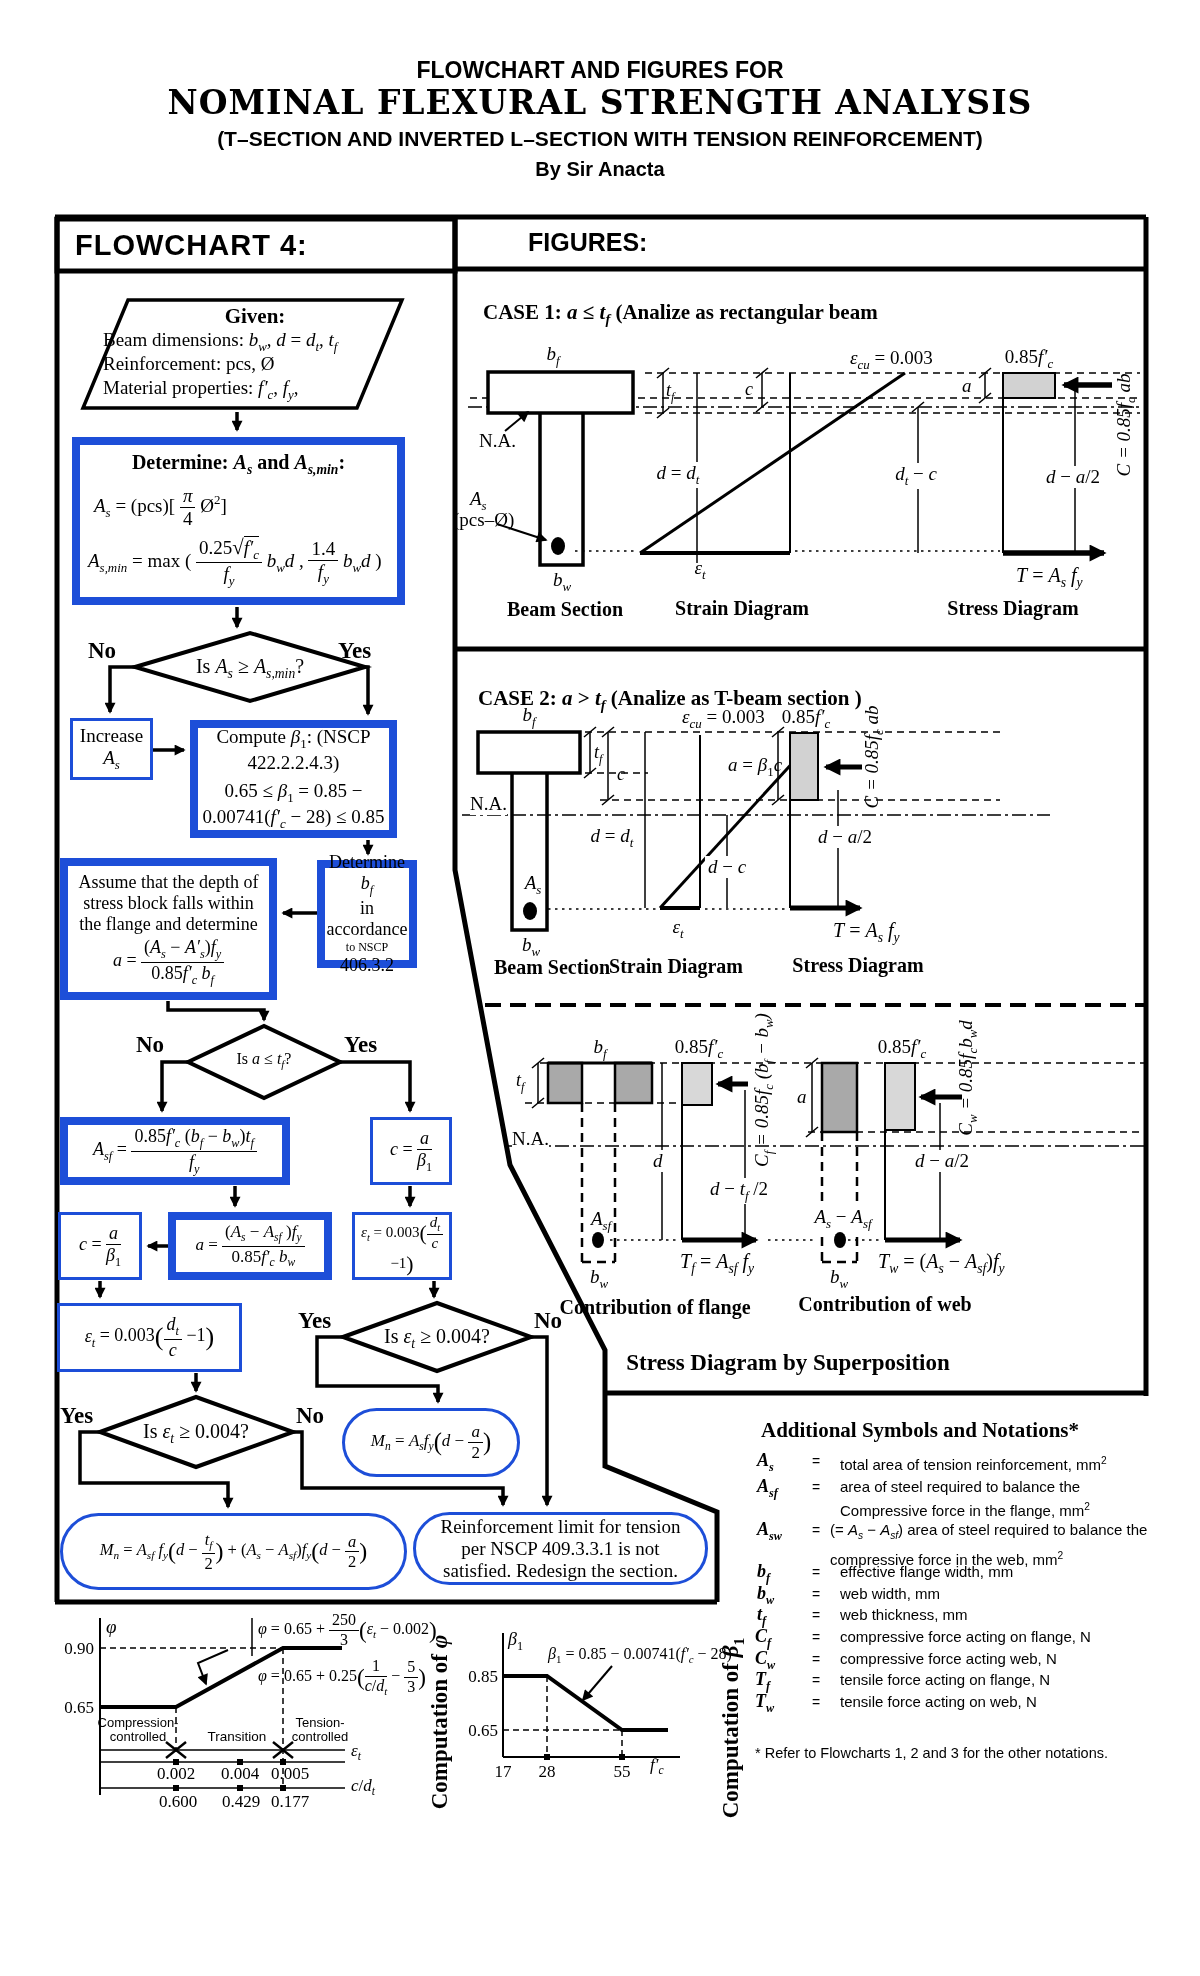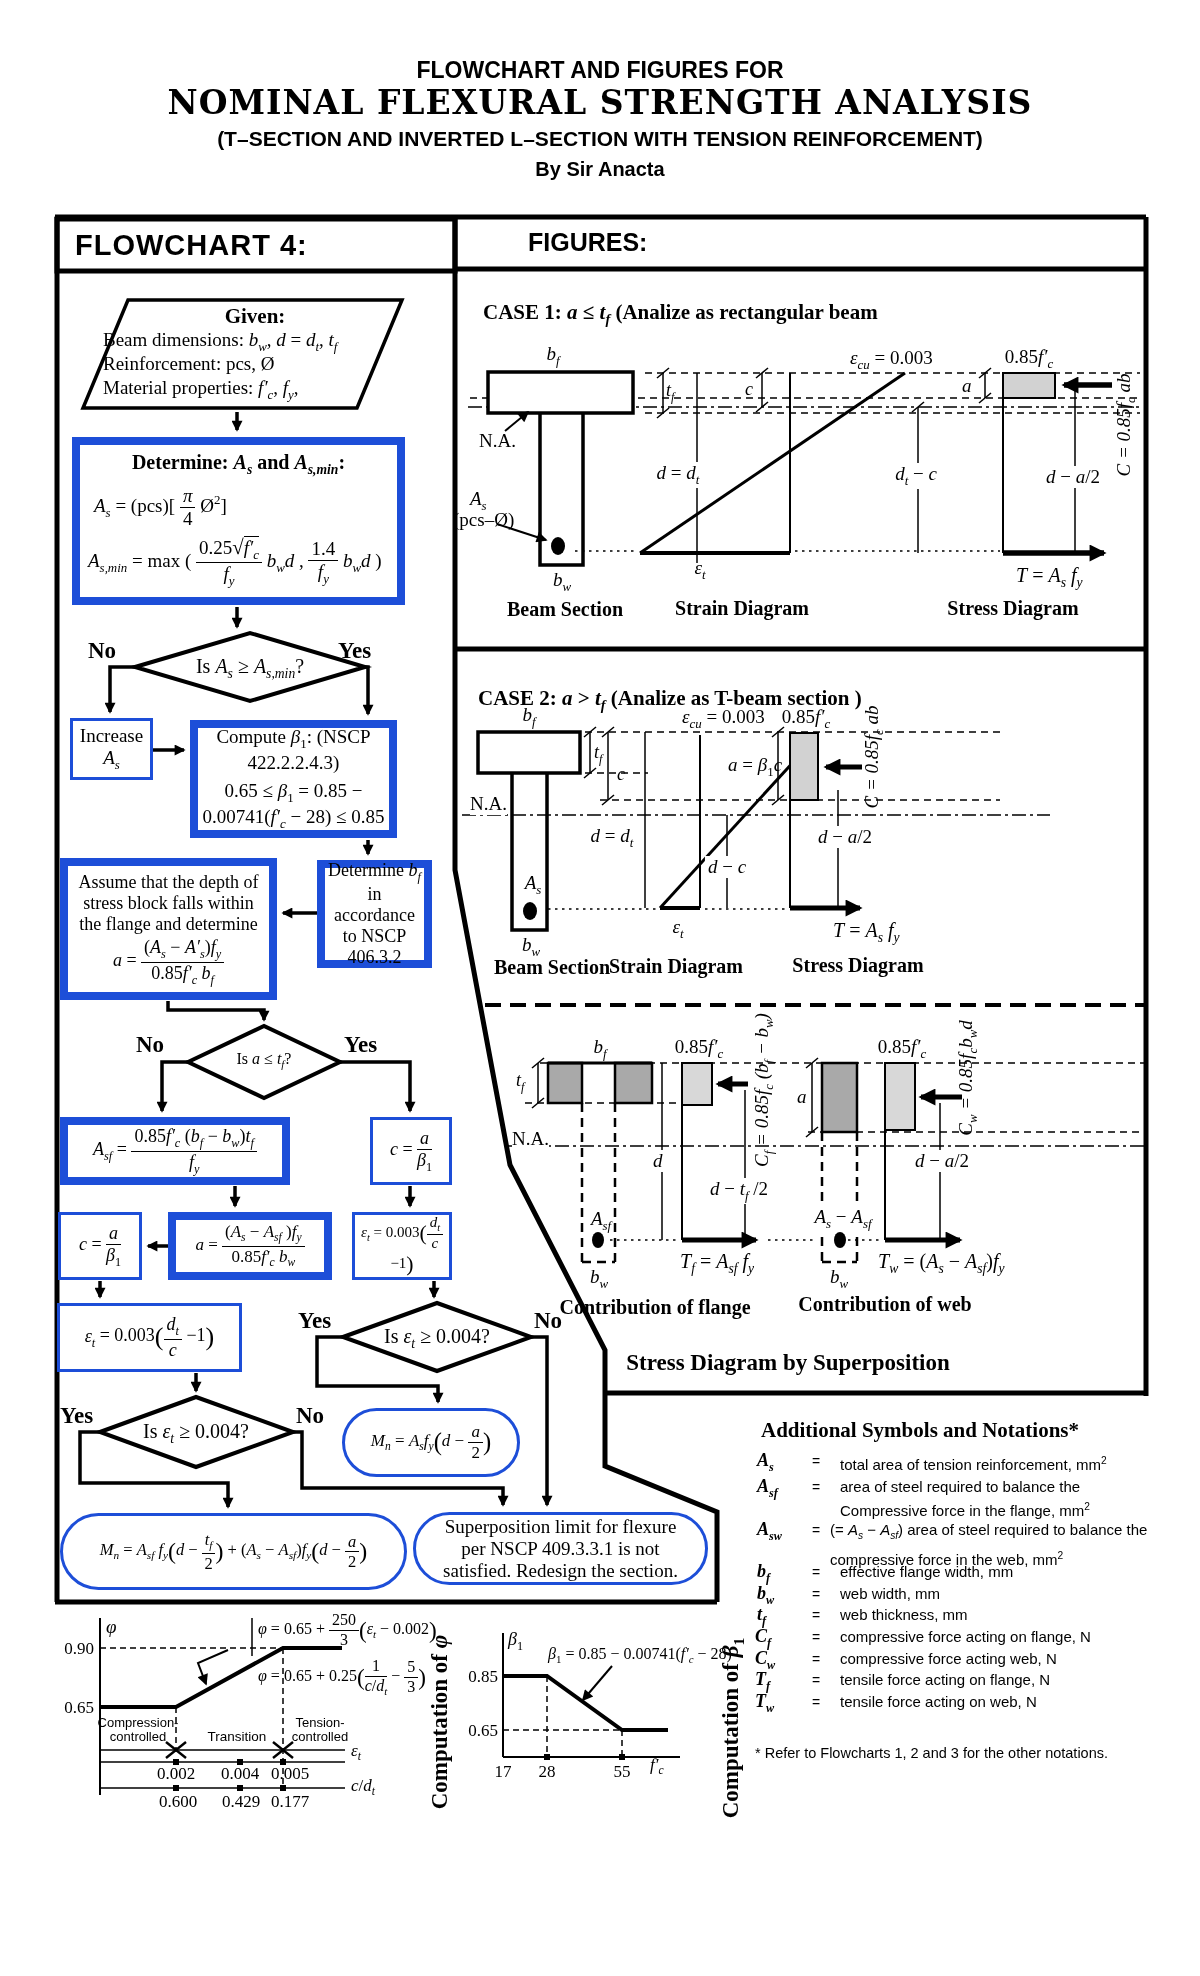--- a/index.html
+++ b/index.html
@@ -259,24 +259,24 @@
   <div style="font-size:19px;"><i>A<sub>s</sub></i></div>
 </div>
 
 <div class="node" style="left:190px;top:720px;width:207px;height:118px;">
   <div style="font-size:19px;">Compute <i>β</i><sub>1</sub>: (NSCP</div>
   <div style="font-size:19px;">422.2.2.4.3)</div>
   <div style="font-size:19px;margin-top:6px;">0.65 ≤ <i>β</i><sub>1</sub> = 0.85 −</div>
   <div style="font-size:19px;">0.00741(<i>f′<sub>c</sub></i> − 28) ≤ 0.85</div>
 </div>
 
-<div class="node" style="left:317px;top:860px;width:115px;height:108px;">
+<div class="node" style="left:317px;top:860px;width:100px;height:108px;">
   <div style="font-size:18px;">Determine <i>b<sub>f</sub></i></div>
   <div style="font-size:18px;">in accordance</div>
-  <div style="font-size:18px;">to NSCP</div>
+  <div style="font-size:12px;">to NSCP</div>
   <div style="font-size:18px;">406.3.2</div>
 </div>
 
 <div class="node" style="left:60px;top:858px;width:217px;height:142px;">
   <div style="font-size:18px;">Assume that the depth of</div>
   <div style="font-size:18px;">stress block falls within</div>
   <div style="font-size:18px;">the flange and determine</div>
   <div style="font-size:18px;margin-top:3px;"><i>a</i> = <span class="fr"><span class="nu">(<i>A<sub>s</sub></i> − <i>A′<sub>s</sub></i>)<i>f<sub>y</sub></i></span><span class="de">0.85<i>f′<sub>c</sub></i> <i>b<sub>f</sub></i></span></span></div>
 </div>
 
@@ -311,21 +311,21 @@
 <div class="t ser b" style="left:298px;top:1308px;font-size:23px;">Yes</div>
 <div class="t ser b" style="left:534px;top:1308px;font-size:23px;">No</div>
 
 <div class="node term" style="left:342px;top:1408px;width:178px;height:69px;">
   <div style="font-size:17px;"><i>M<sub>n</sub></i> = <i>A<sub>s</sub>f<sub>y</sub></i><span class="bp">(</span><i>d</i> − <span class="fr"><span class="nu"><i>a</i></span><span class="de">2</span></span><span class="bp">)</span></div>
 </div>
 <div class="node term" style="left:60px;top:1513px;width:347px;height:77px;">
   <div style="font-size:16.5px;"><i>M<sub>n</sub></i> = <i>A<sub>sf</sub></i> <i>f<sub>y</sub></i><span class="bp">(</span><i>d</i> − <span class="fr"><span class="nu"><i>t<sub>f</sub></i></span><span class="de">2</span></span><span class="bp">)</span> + (<i>A<sub>s</sub></i> − <i>A<sub>sf</sub></i>)<i>f<sub>y</sub></i><span class="bp">(</span><i>d</i> − <span class="fr"><span class="nu"><i>a</i></span><span class="de">2</span></span><span class="bp">)</span></div>
 </div>
 <div class="node term" style="left:413px;top:1512px;width:295px;height:73px;">
-  <div style="font-size:19px;">Superposition limit for flexure</div>
+  <div style="font-size:19px;">Reinforcement limit for tension</div>
   <div style="font-size:19px;">per NSCP 409.3.3.1 is not</div>
   <div style="font-size:19px;">satisfied. Redesign the section.</div>
 </div>
 
 <div class="t ser b" style="left:483px;top:300px;font-size:21px;">CASE 1: <i>a</i> ≤ <i>t<sub>f</sub></i> (Analize as rectangular beam</div>
 <div class="t ser ctr" style="left:553px;top:343px;font-size:19px;"><i>b<sub>f</sub></i></div>
 <div class="t ser" style="left:666px;top:380px;font-size:18px;"><i>t<sub>f</sub></i></div>
 <div class="t ser" style="left:745px;top:379px;font-size:18px;"><i>c</i></div>
 <div class="t ser" style="left:479px;top:430px;font-size:19px;">N.A.</div>
 <div class="t ser" style="left:470px;top:488px;font-size:19px;"><i>A<sub>s</sub></i></div>

